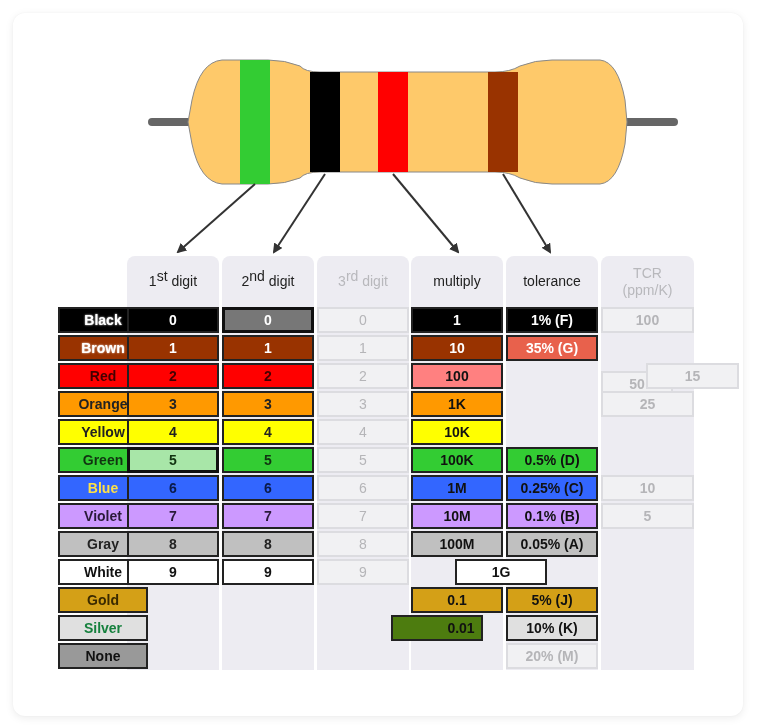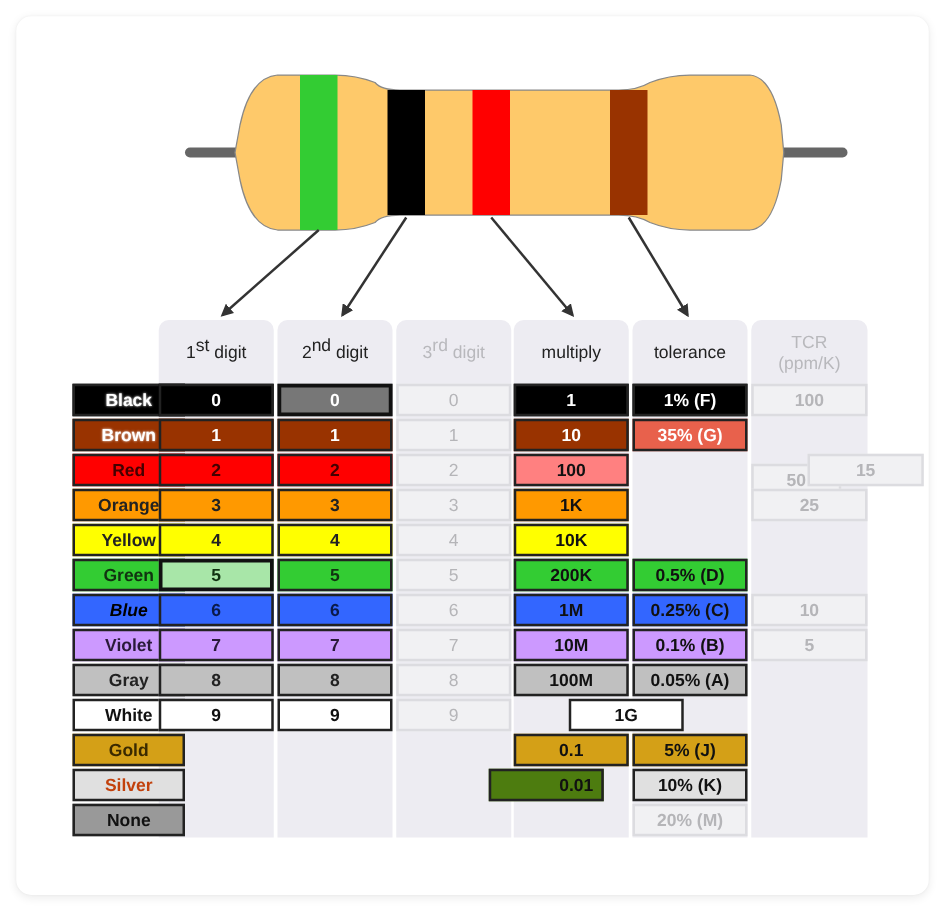--- a/index.html
+++ b/index.html
@@ -125,23 +125,23 @@
     <div class="cell ghost" style="left: 601px; top: 391px; width: 93px;">25</div>
     <div class="label" style="left: 58px; top: 419px; background: rgb(255, 255, 0); color: rgb(34, 34, 34);">Yellow</div>
     <div class="cell" style="left: 127px; top: 419px; background: rgb(255, 255, 0); color: rgb(34, 34, 34);">4</div>
     <div class="cell" style="left: 222px; top: 419px; background: rgb(255, 255, 0); color: rgb(34, 34, 34);">4</div>
     <div class="cell ghost-plain" style="left: 317px; top: 419px;">4</div>
     <div class="cell" style="left: 411px; top: 419px; background: rgb(255, 255, 0); color: rgb(17, 17, 17);">10K</div>
     <div class="label" style="left: 58px; top: 447px; background: rgb(51, 204, 51); color: rgb(17, 51, 17);">Green</div>
     <div class="cell" style="left: 127px; top: 447px; background: rgb(168, 230, 168); color: rgb(17, 51, 17); border: 3px solid rgb(17, 17, 17);">5</div>
     <div class="cell" style="left: 222px; top: 447px; background: rgb(51, 204, 51); color: rgb(17, 51, 17);">5</div>
     <div class="cell ghost-plain" style="left: 317px; top: 447px;">5</div>
-    <div class="cell" style="left: 411px; top: 447px; background: rgb(51, 204, 51); color: rgb(17, 17, 17);">200K</div>
+    <div class="cell" style="left: 411px; top: 447px; background: rgb(51, 204, 51); color: rgb(17, 17, 17);">100K</div>
     <div class="cell" style="left: 506px; top: 447px; background: rgb(51, 204, 51); color: rgb(17, 17, 17);">0.5% (D)</div>
-    <div class="label" style="left: 58px; top: 475px; background: rgb(51, 102, 255); color: #000000; font-style: italic;">Blue</div>
+    <div class="label" style="left: 58px; top: 475px; background: rgb(51, 102, 255); color: #fde047;">Blue</div>
     <div class="cell" style="left: 127px; top: 475px; background: rgb(51, 102, 255); color: rgb(10, 26, 74);">6</div>
     <div class="cell" style="left: 222px; top: 475px; background: rgb(51, 102, 255); color: rgb(10, 26, 74);">6</div>
     <div class="cell ghost-plain" style="left: 317px; top: 475px;">6</div>
     <div class="cell" style="left: 411px; top: 475px; background: rgb(51, 102, 255); color: rgb(17, 17, 17);">1M</div>
     <div class="cell" style="left: 506px; top: 475px; background: rgb(51, 102, 255); color: rgb(17, 17, 17);">0.25% (C)</div>
     <div class="cell ghost" style="left: 601px; top: 475px; width: 93px;">10</div>
     <div class="label" style="left: 58px; top: 503px; background: rgb(204, 153, 255); color: rgb(42, 26, 58);">Violet</div>
     <div class="cell" style="left: 127px; top: 503px; background: rgb(204, 153, 255); color: rgb(42, 26, 58);">7</div>
     <div class="cell" style="left: 222px; top: 503px; background: rgb(204, 153, 255); color: rgb(42, 26, 58);">7</div>
     <div class="cell ghost-plain" style="left: 317px; top: 503px;">7</div>
@@ -155,18 +155,18 @@
     <div class="cell" style="left: 411px; top: 531px; background: rgb(192, 192, 192); color: rgb(17, 17, 17);">100M</div>
     <div class="cell" style="left: 506px; top: 531px; background: rgb(192, 192, 192); color: rgb(17, 17, 17);">0.05% (A)</div>
     <div class="label" style="left: 58px; top: 559px; background: rgb(255, 255, 255); color: rgb(17, 17, 17);">White</div>
     <div class="cell" style="left: 127px; top: 559px; background: rgb(255, 255, 255); color: rgb(17, 17, 17);">9</div>
     <div class="cell" style="left: 222px; top: 559px; background: rgb(255, 255, 255); color: rgb(17, 17, 17);">9</div>
     <div class="cell ghost-plain" style="left: 317px; top: 559px;">9</div>
     <div class="cell" style="left: 411px; top: 559px; background: rgb(255, 255, 255); color: rgb(17, 17, 17); margin-left: 44px;">1G</div>
     <div class="label" style="left: 58px; top: 587px; background: rgb(212, 160, 23); color: rgb(58, 42, 0);">Gold</div>
     <div class="cell" style="left: 411px; top: 587px; background: rgb(212, 160, 23); color: rgb(17, 17, 17);">0.1</div>
     <div class="cell" style="left: 506px; top: 587px; background: rgb(212, 160, 23); color: rgb(17, 17, 17);">5% (J)</div>
-    <div class="label" style="left: 58px; top: 615px; background: rgb(224, 224, 224); color: #c2410c;">Silver</div>
+    <div class="label" style="left: 58px; top: 615px; background: rgb(224, 224, 224); color: #15803d;">Silver</div>
     <div class="cell" style="left: 391px; top: 615px; background: #4d7c0f; color: rgb(17, 17, 17); padding-left: 48px;">0.01</div>
     <div class="cell" style="left: 506px; top: 615px; background: rgb(224, 224, 224); color: rgb(17, 17, 17);">10% (K)</div>
     <div class="label" style="left: 58px; top: 643px; background: rgb(153, 153, 153); color: rgb(17, 17, 17);">None</div>
     <div class="cell ghost" style="left: 506px; top: 643px;">20% (M)</div>
   </div>
 
 </body></html>

